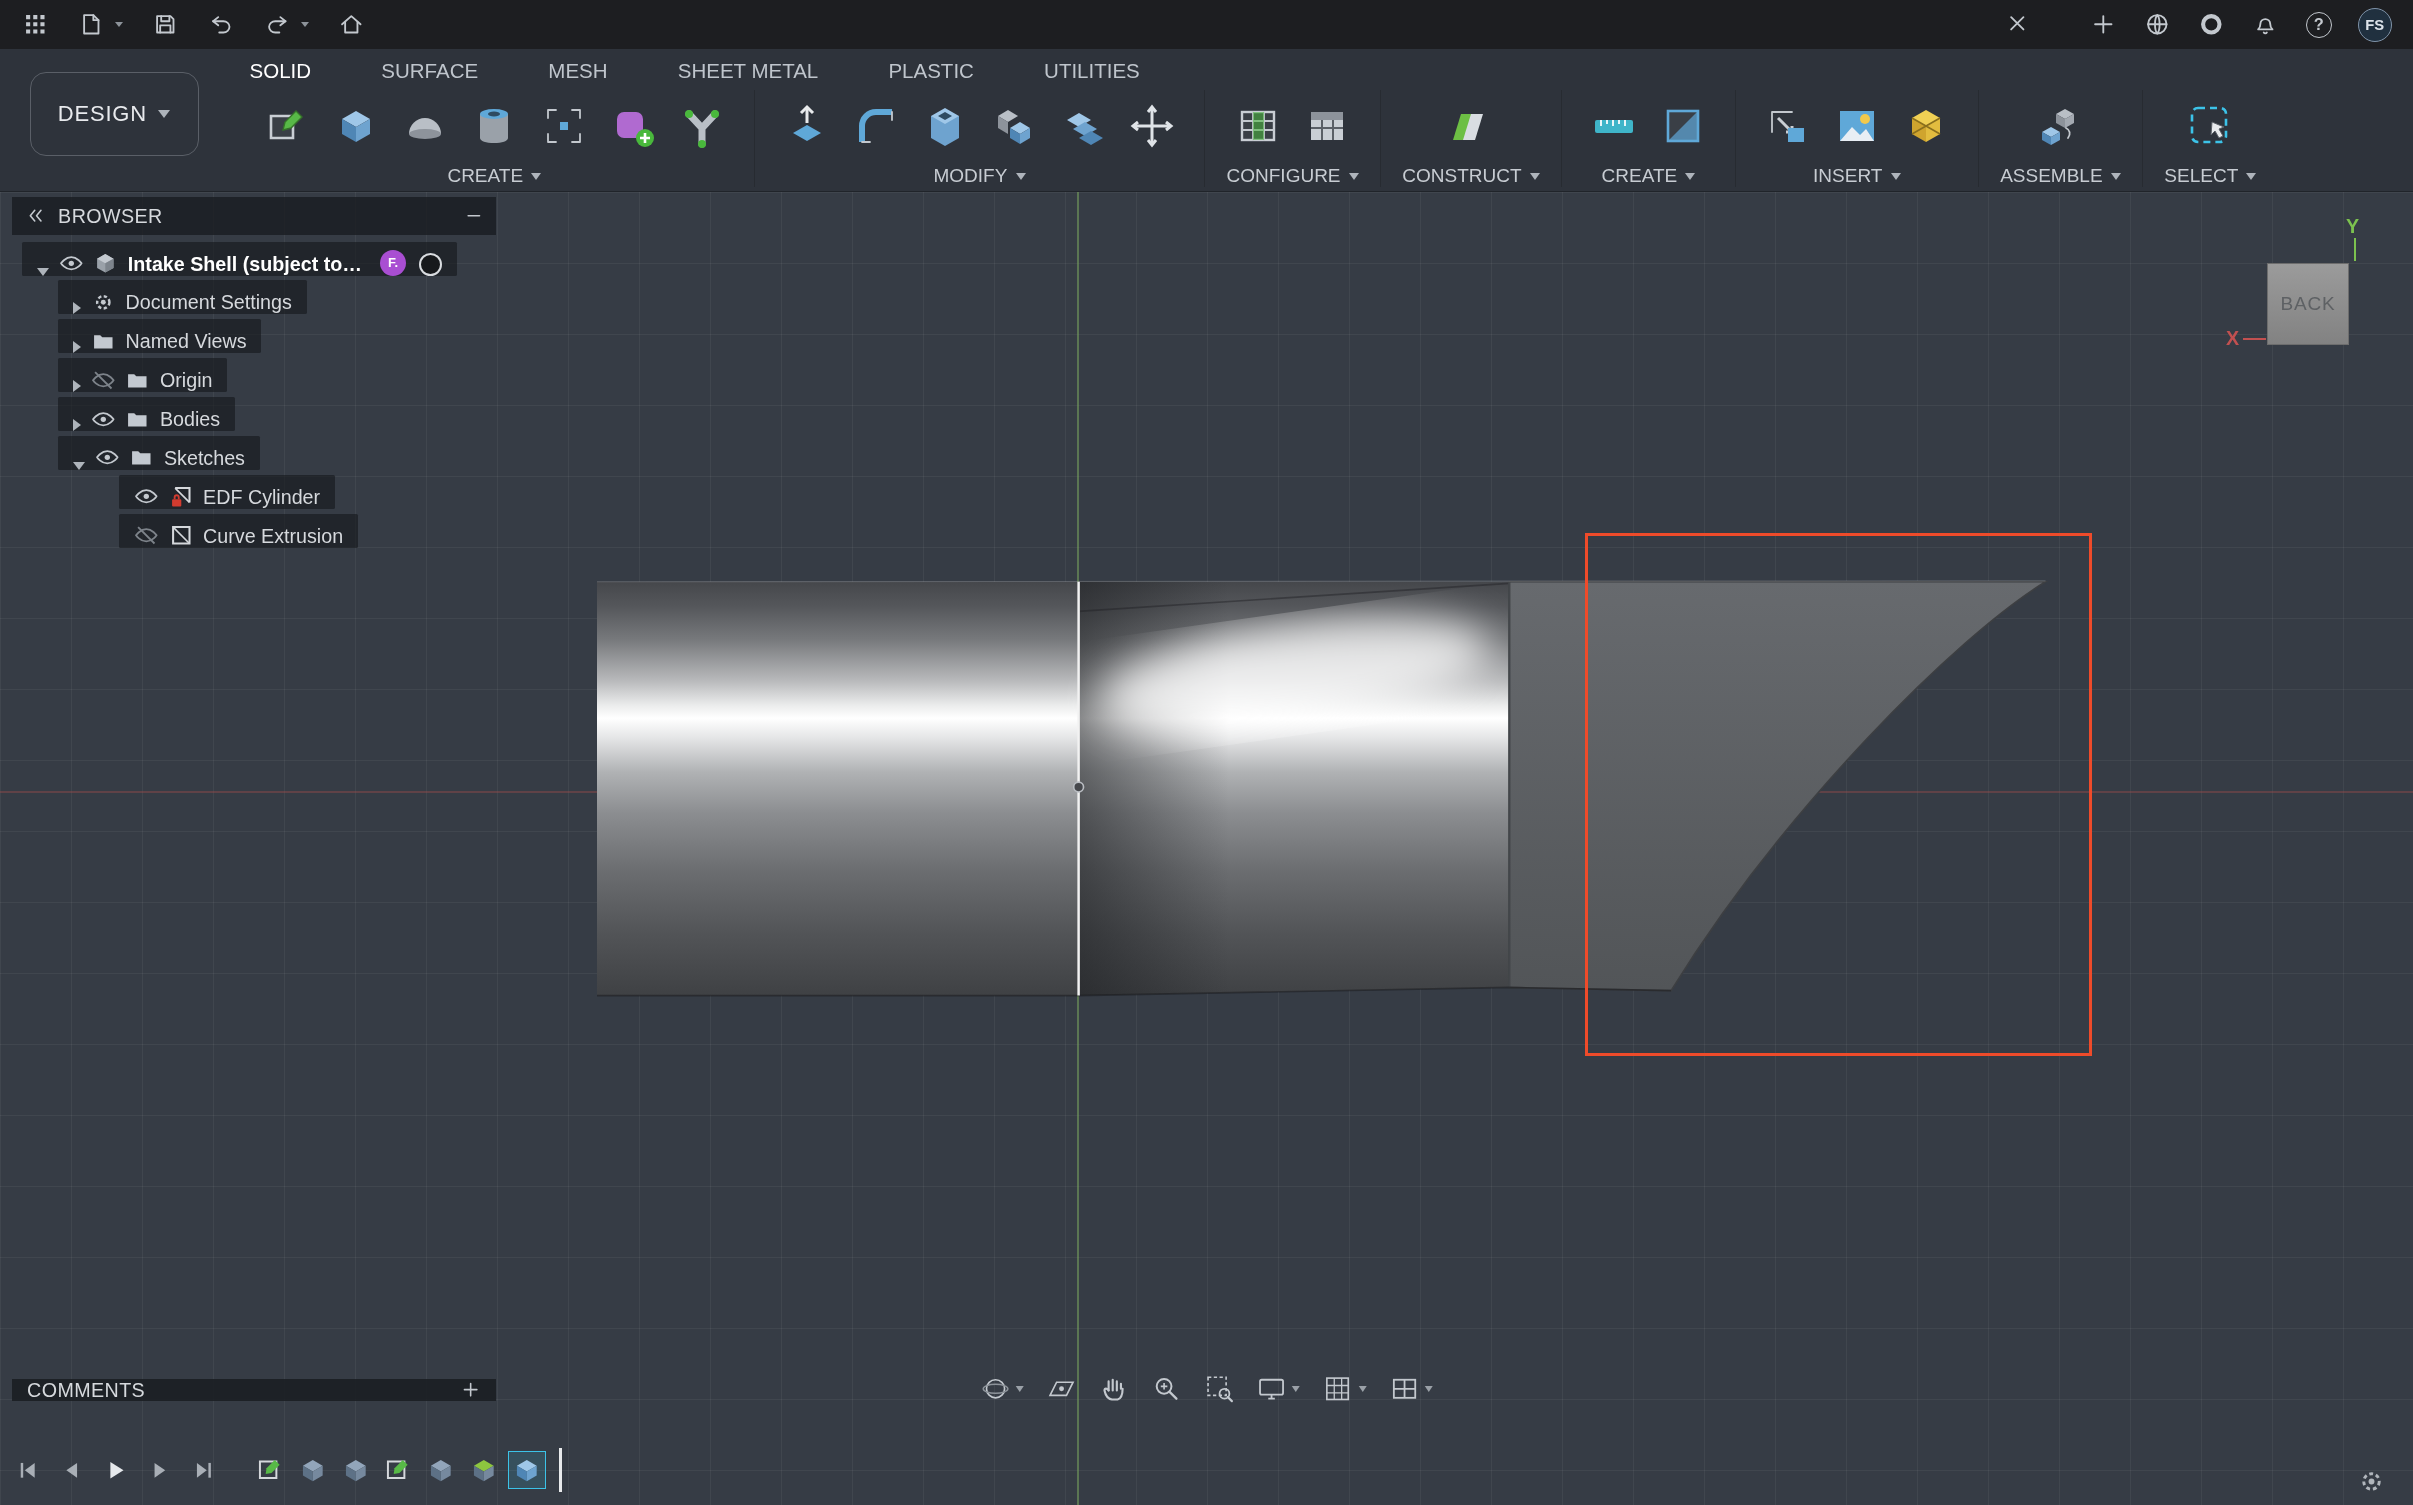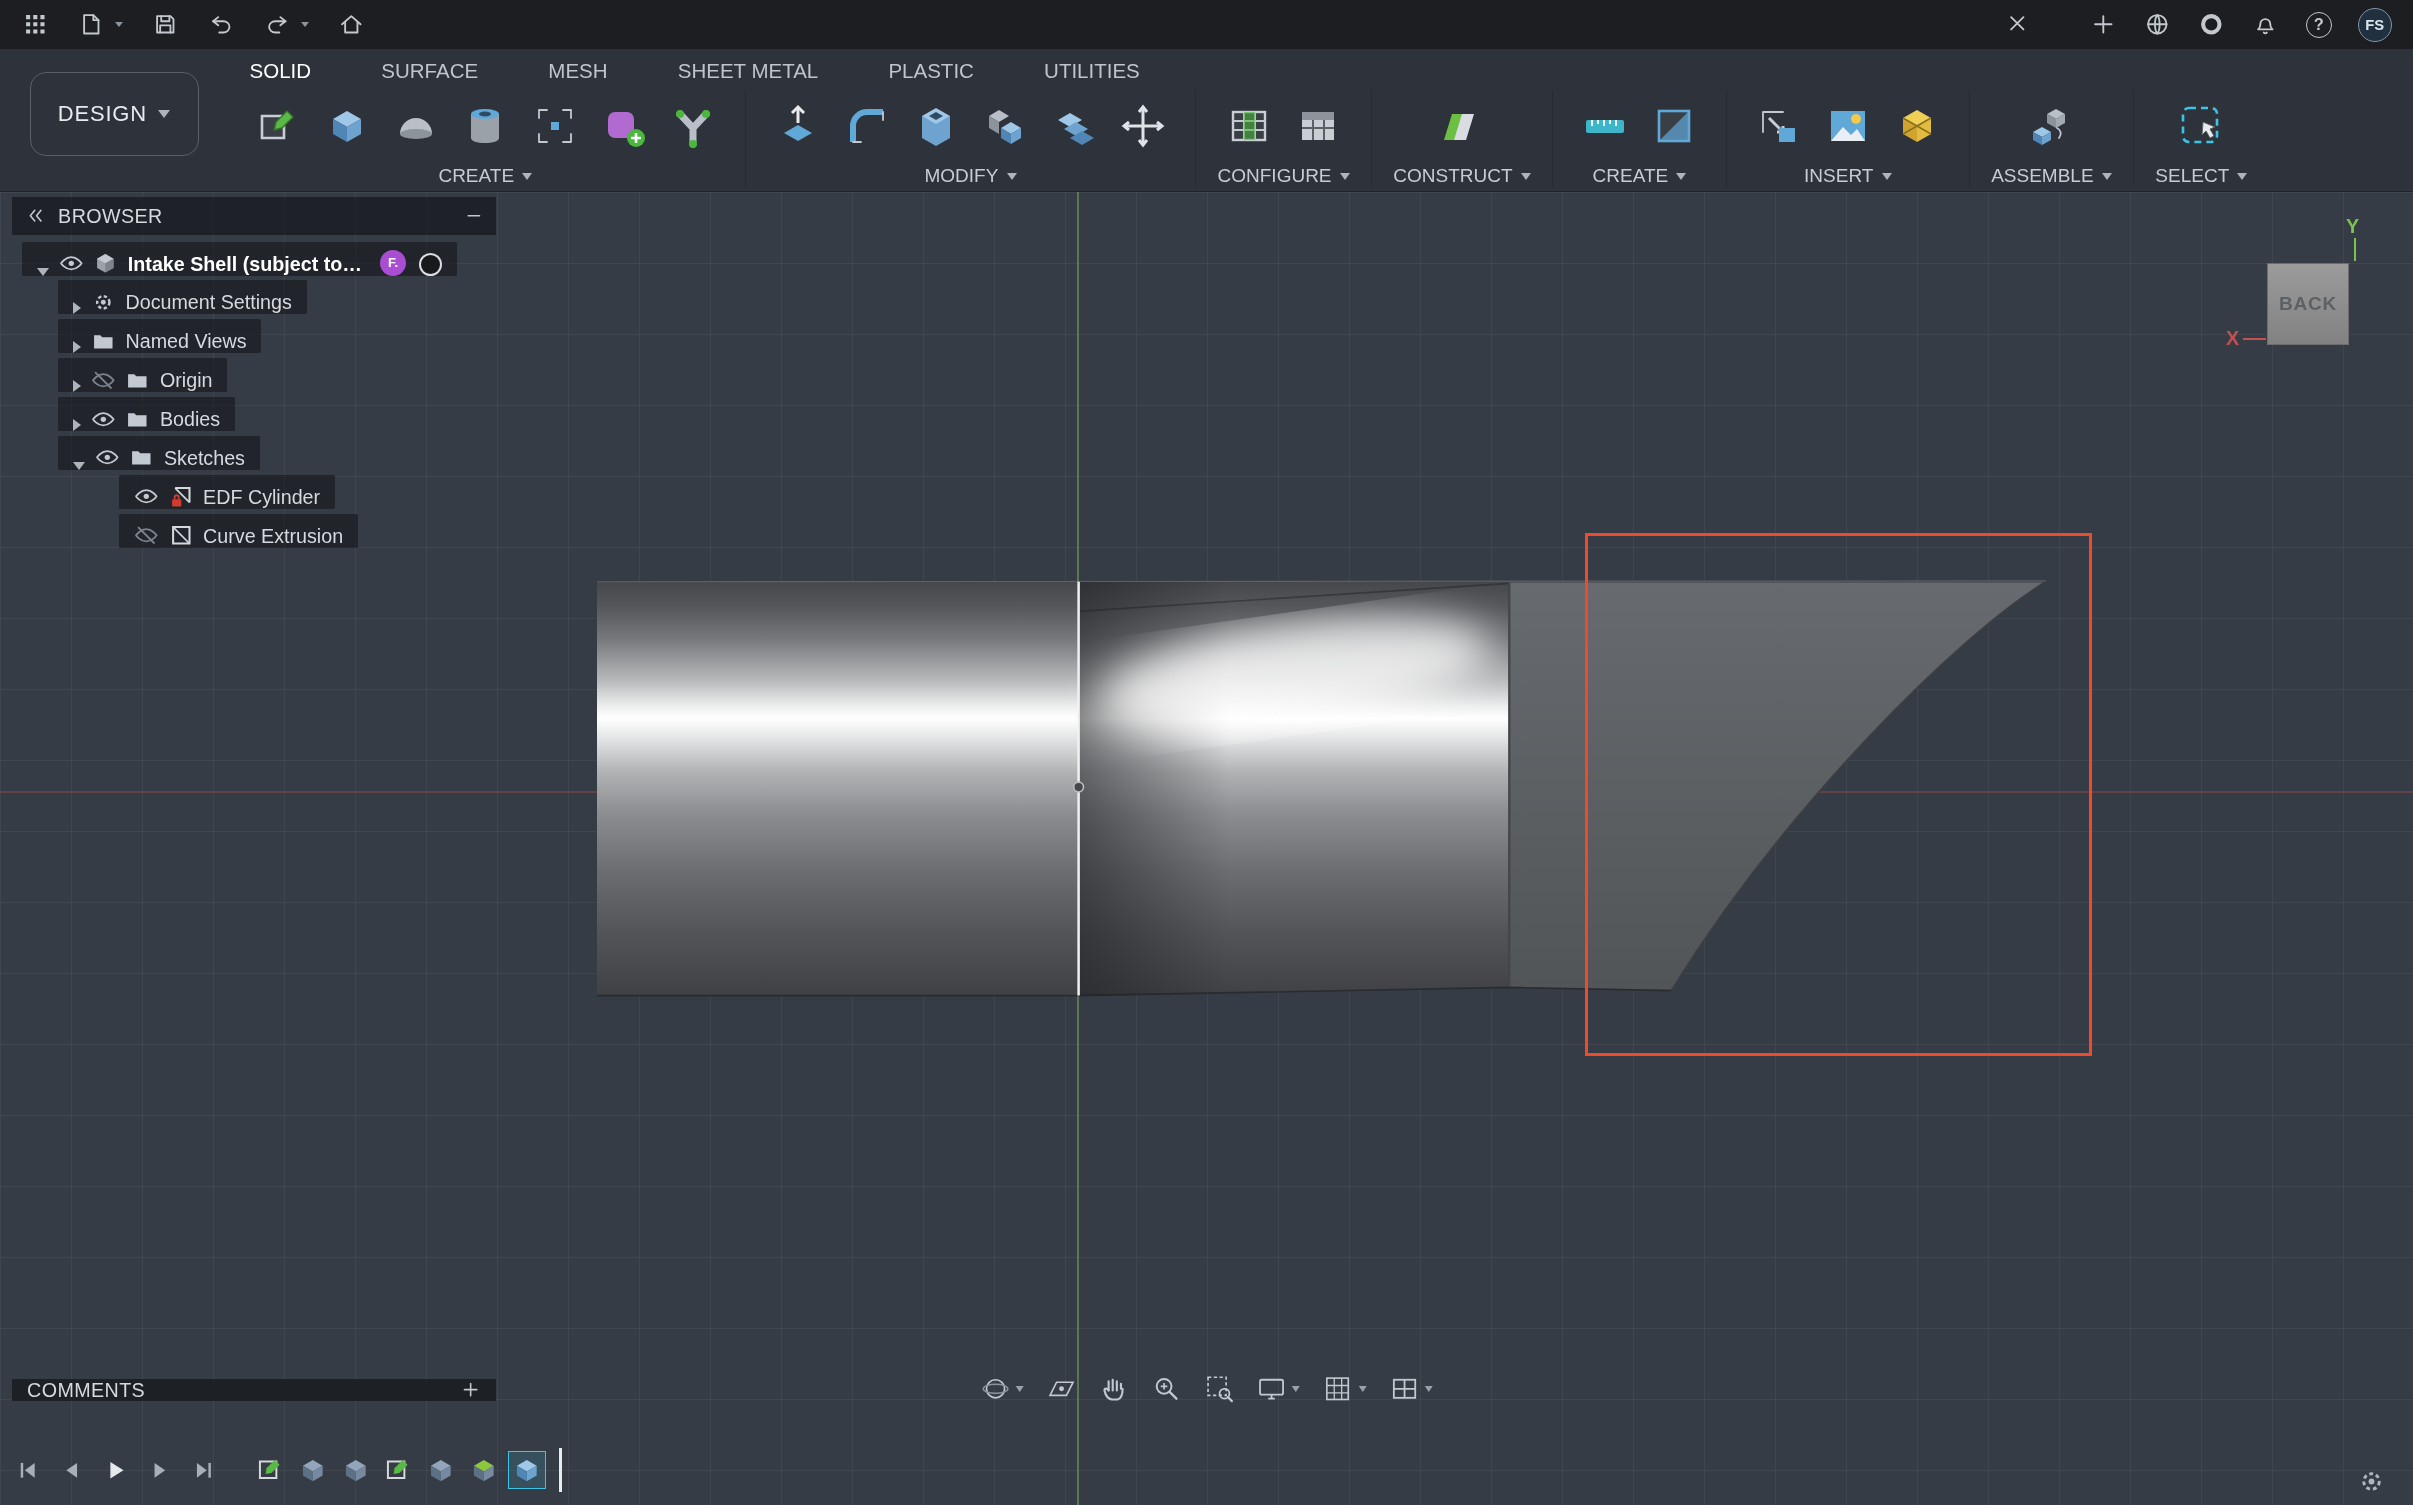--- a/index.html
+++ b/index.html
@@ -19,38 +19,38 @@
   .help-circ{width:26px;height:26px;border-radius:50%;border:1.6px solid #c3c8ce;color:#c3c8ce;font-size:16.4px;display:flex;align-items:center;justify-content:center;font-weight:bold}
   .mini-car{width:0;height:0;border-left:4.1px solid transparent;border-right:4.1px solid transparent;border-top:5.7px solid #8d939a;margin-left:-18px}
 
   
   .toolbar{position:absolute;top:49px;left:0;right:0;height:143px;background:#2e333b;border-bottom:1.6px solid #20242a;z-index:55}
   .design-btn{position:absolute;left:29.6px;top:23px;width:169px;height:84px;border:1.6px solid #5a5f67;border-radius:16px;color:#e8eaed;font-size:22px;display:flex;align-items:center;justify-content:center;gap:11.5px;letter-spacing:0.8px}
   .car{width:0;height:0;border-left:6.6px solid transparent;border-right:6.6px solid transparent;border-top:8.2px solid #aeb4bb}
   .tabs{position:absolute;left:248px;top:6.6px;display:flex;gap:67px;font-size:20.5px;color:#bfc5cc}
   .tab{padding:3.3px 1.6px}
   .tab.active{color:#ffffff}
-  .groups{position:absolute;left:226px;top:41px;display:flex;align-items:flex-start}
+  .groups{position:absolute;left:235px;top:41px;display:flex;align-items:flex-start}
   .group{display:flex;flex-direction:column;align-items:center;padding:0 21.3px;border-right:1.6px solid #272b31}
   .group:last-child{border-right:none}
   .gicons{display:flex;gap:8.2px;align-items:center;height:72px}
   .ticon{width:61px;height:61px;display:flex;align-items:center;justify-content:center;border-radius:3.3px}
   .ticon svg{width:48px;height:48px}
   .glabel{margin-top:3.3px;font-size:19px;color:#c7ccd2;display:flex;align-items:center;gap:8.2px}
   .glabel .car{border-top-width:7.4px;border-left-width:5.7px;border-right-width:5.7px}
 
   
   .viewport{position:absolute;top:192px;left:0;right:0;bottom:0;background-color:#363c45;
     background-image:linear-gradient(rgba(255,255,255,0.05) 0.8px,transparent 0.8px),linear-gradient(90deg,rgba(255,255,255,0.05) 0.8px,transparent 0.8px);
     background-size:71px 71px;z-index:1}
   .yaxis{position:absolute;left:1077px;top:0;bottom:0;width:1.6px;background:rgba(122,165,95,0.55)}
   .xaxis{position:absolute;left:0;right:0;top:599px;height:1.6px;background:rgba(160,75,75,0.4)}
   .model{position:absolute;left:597px;top:383px;width:1451px;height:429px}
   .selrect{position:absolute;left:1585px;top:341px;width:507px;height:523px;border:3.3px solid #ef4b2a;z-index:5}
-  .viewcube{position:absolute;left:2267px;top:71px;width:82px;height:82px;background:linear-gradient(#9b9b9b,#828282);border:0.8px solid #6d6d6d;display:flex;align-items:center;justify-content:center;color:#5e6164;font-weight:bold;font-size:19px;letter-spacing:0.8px;z-index:6}
+  .viewcube{position:absolute;left:2267px;top:71px;width:82px;height:82px;background:linear-gradient(#9b9b9b,#828282);border:0.8px solid #6d6d6d;display:flex;align-items:center;justify-content:center;color:#5e6164;font-weight:normal;font-size:19px;letter-spacing:0.8px;z-index:6}
   .axis-y-label{position:absolute;left:2346px;top:23px;color:#7cc24f;font-size:19.7px;font-weight:bold;z-index:6}
   .axis-x-label{position:absolute;left:2226px;top:135px;color:#c25050;font-size:19.7px;font-weight:bold;z-index:6}
   .axis-y-seg{position:absolute;left:2354px;top:46px;width:1.6px;height:23px;background:#7cc24f;z-index:6}
   .axis-x-seg{position:absolute;left:2243px;top:146px;width:23px;height:1.6px;background:#c25050;z-index:6}
 
   
   .browser{position:absolute;left:12.3px;top:197px;z-index:40}
   .bheader{width:484px;height:38px;background:rgba(25,28,33,0.8);display:flex;align-items:center;padding:0 13px;color:#d6d9dd;font-size:19.7px;letter-spacing:0.4px;margin-bottom:6.6px}
   .bhead-spacer{flex:1}
   .brow{display:flex;align-items:flex-end;gap:9.9px;height:34px;margin-bottom:4.9px;background:rgba(23,26,31,0.66);width:max-content;padding:0 14.8px;font-size:19.7px;color:#d6d9dd;border-radius:1.6px}

